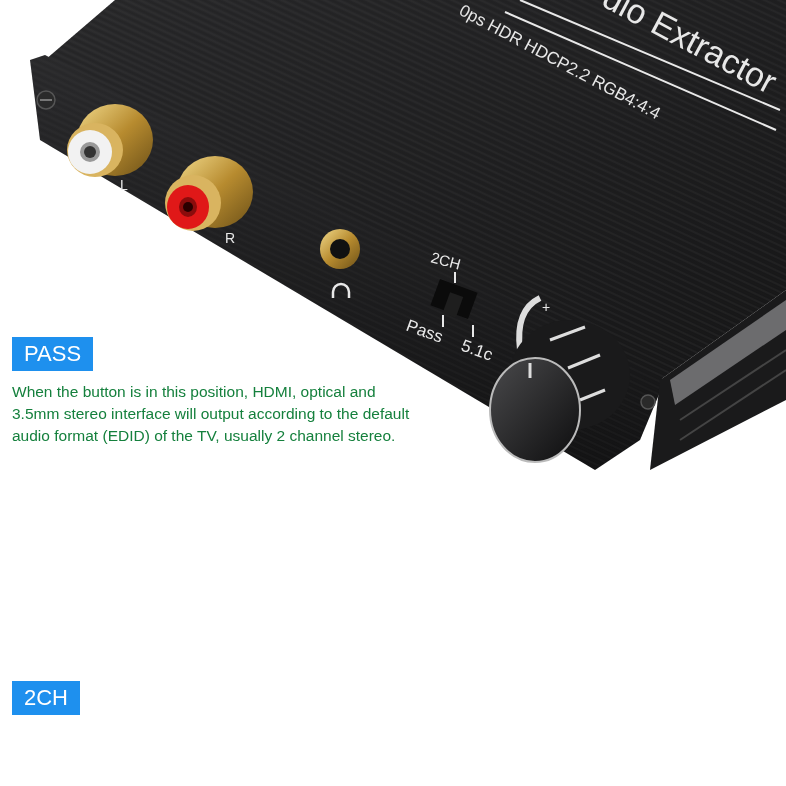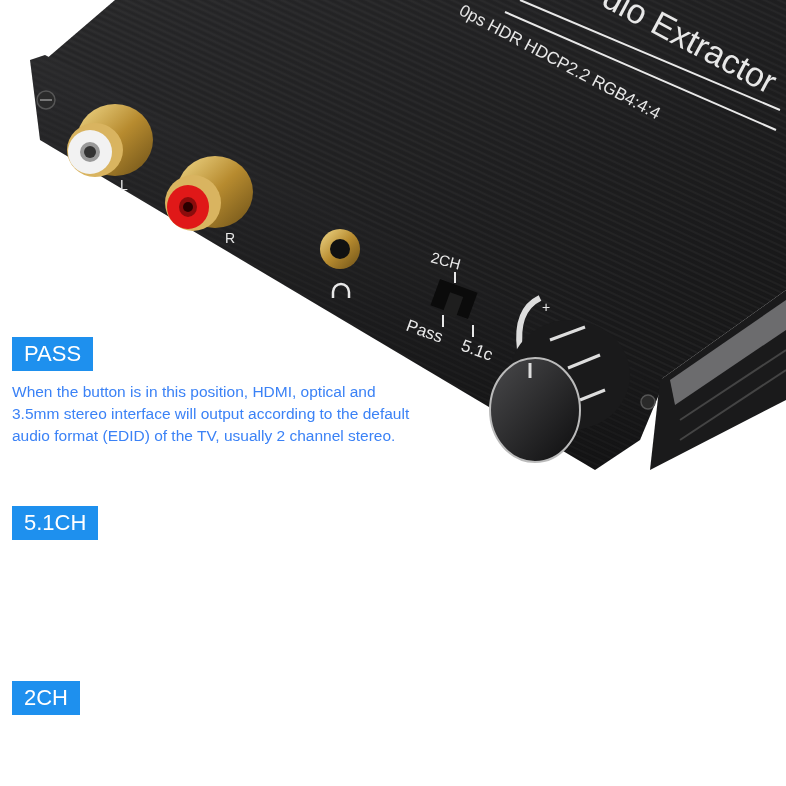--- a/index.html
+++ b/index.html
@@ -1,20 +1,20 @@
 <!DOCTYPE html>
 <html><head>
 <meta charset="utf-8">
 <style>
   html, body { margin:0; padding:0; }
   body { width:786px; height:786px; background:#ffffff; position:relative; overflow:hidden; font-family:"Liberation Sans", sans-serif; }
   .device { position:absolute; left:0; top:0; width:786px; height:480px; }
   .section { position:absolute; left:12px; width:410px; }
   .badge { display:inline-block; background:#1e90ee; color:#ffffff; font-size:22px; line-height:34px; padding:0 12px; letter-spacing:0px; }
-  .desc { margin-top:10px; color:#3b82f6; font-size:15.5px; line-height:22px; }
+  .desc { margin-top:10px; color:#15803d; font-size:15.5px; line-height:22px; }
   .dev-text { fill:#e8e8e8; font-family:"Liberation Sans", sans-serif; }
 </style>
 </head>
 <body>
 
 <svg class="device" viewBox="0 0 786 480" width="786" height="480">
   <defs>
     <linearGradient id="topGrad" x1="0" y1="0" x2="1" y2="1">
       <stop offset="0" stop-color="#2a2a2c"></stop>
       <stop offset="1" stop-color="#151516"></stop>
@@ -104,18 +104,17 @@
 
   <circle cx="648" cy="402" r="7" fill="#2a2a2a" stroke="#555" stroke-width="1.5"></circle>
 </svg>
 
 <div class="section" style="top:337px;">
   <span class="badge">PASS</span>
   <div class="desc">When the button is in this position, HDMI, optical and 3.5mm stereo interface will output according to the default audio format (EDID) of the TV, usually 2 channel stereo.</div>
 </div>
 
 <div class="section" style="top:506px;">
-  <span class="badge">5.1CH</span>
 </div>
 
 <div class="section" style="top:681px;">
   <span class="badge">2CH</span>
 </div>
 
 </body></html>

